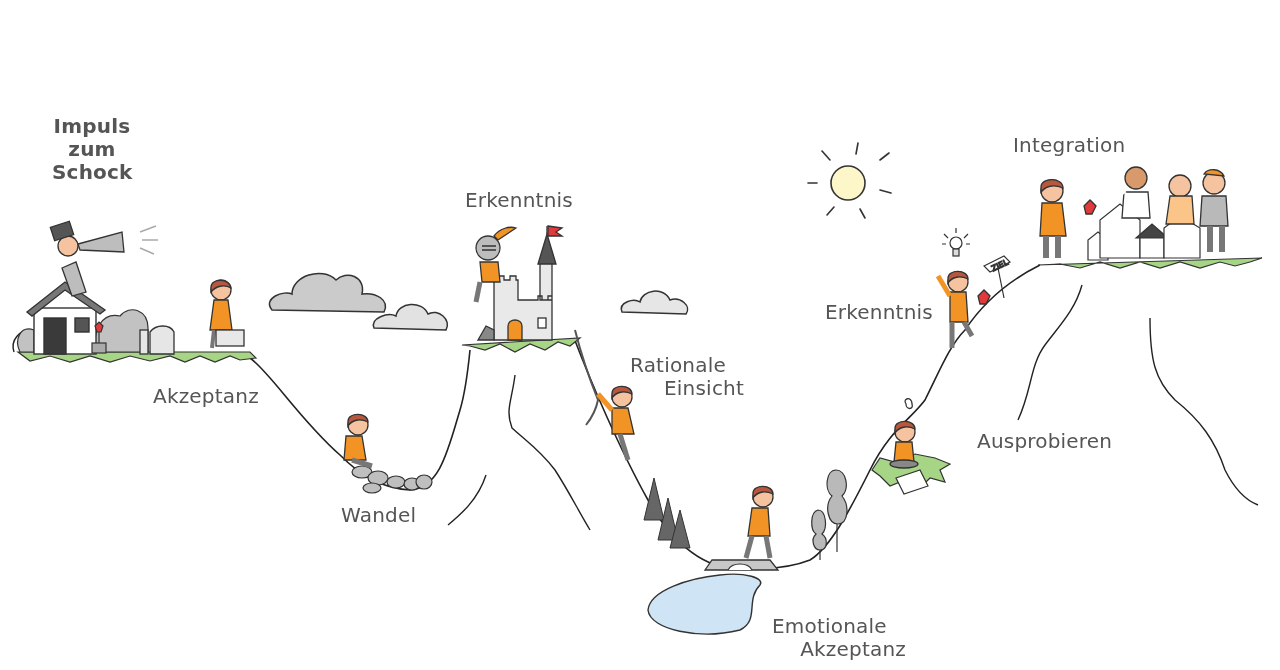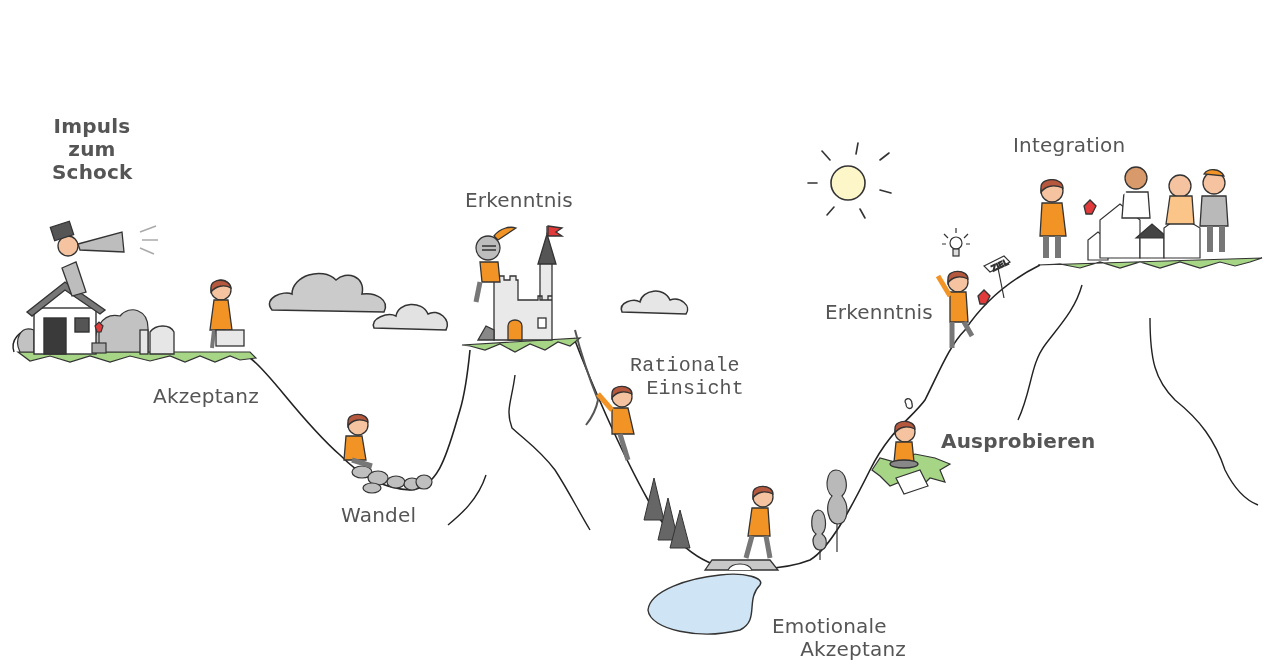--- a/index.html
+++ b/index.html
@@ -200,23 +200,23 @@
 </div>
 
 <div class="lbl center" style="left:52px;top:115px;width:80px;font-weight:bold;">
   <div>Impuls</div>
   <div>zum</div>
   <div>Schock</div>
 </div>
 <div class="lbl" style="left:153px;top:385px;"><span>Akzeptanz</span></div>
 <div class="lbl" style="left:341px;top:504px;"><span>Wandel</span></div>
 <div class="lbl" style="left:465px;top:189px;"><span>Erkenntnis</span></div>
-<div class="lbl right" style="left:630px;top:354px;width:114px;font-family:Liberation Mono, monospace;">
+<div class="lbl right" style="left:630px;top:354px;width:114px;">
   <div style="text-align:left">Rationale</div>
   <div>Einsicht</div>
 </div>
 <div class="lbl right" style="left:772px;top:615px;width:134px;">
   <div style="text-align:left">Emotionale</div>
   <div>Akzeptanz</div>
 </div>
-<div class="lbl" style="left:941px;top:430px;font-weight:bold;"><span>Ausprobieren</span></div>
+<div class="lbl" style="left:977px;top:430px;"><span>Ausprobieren</span></div>
 <div class="lbl" style="left:825px;top:301px;"><span>Erkenntnis</span></div>
 <div class="lbl" style="left:1013px;top:134px;"><span>Integration</span></div>
 
 </body></html>

